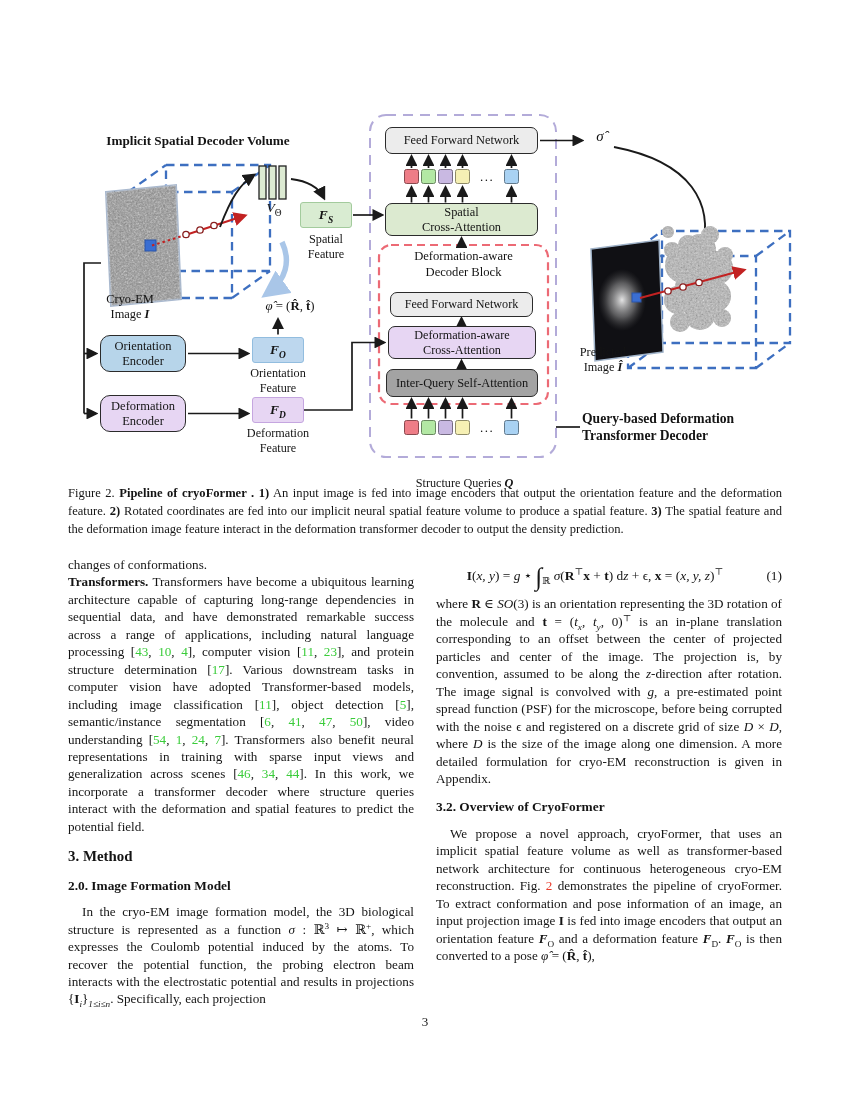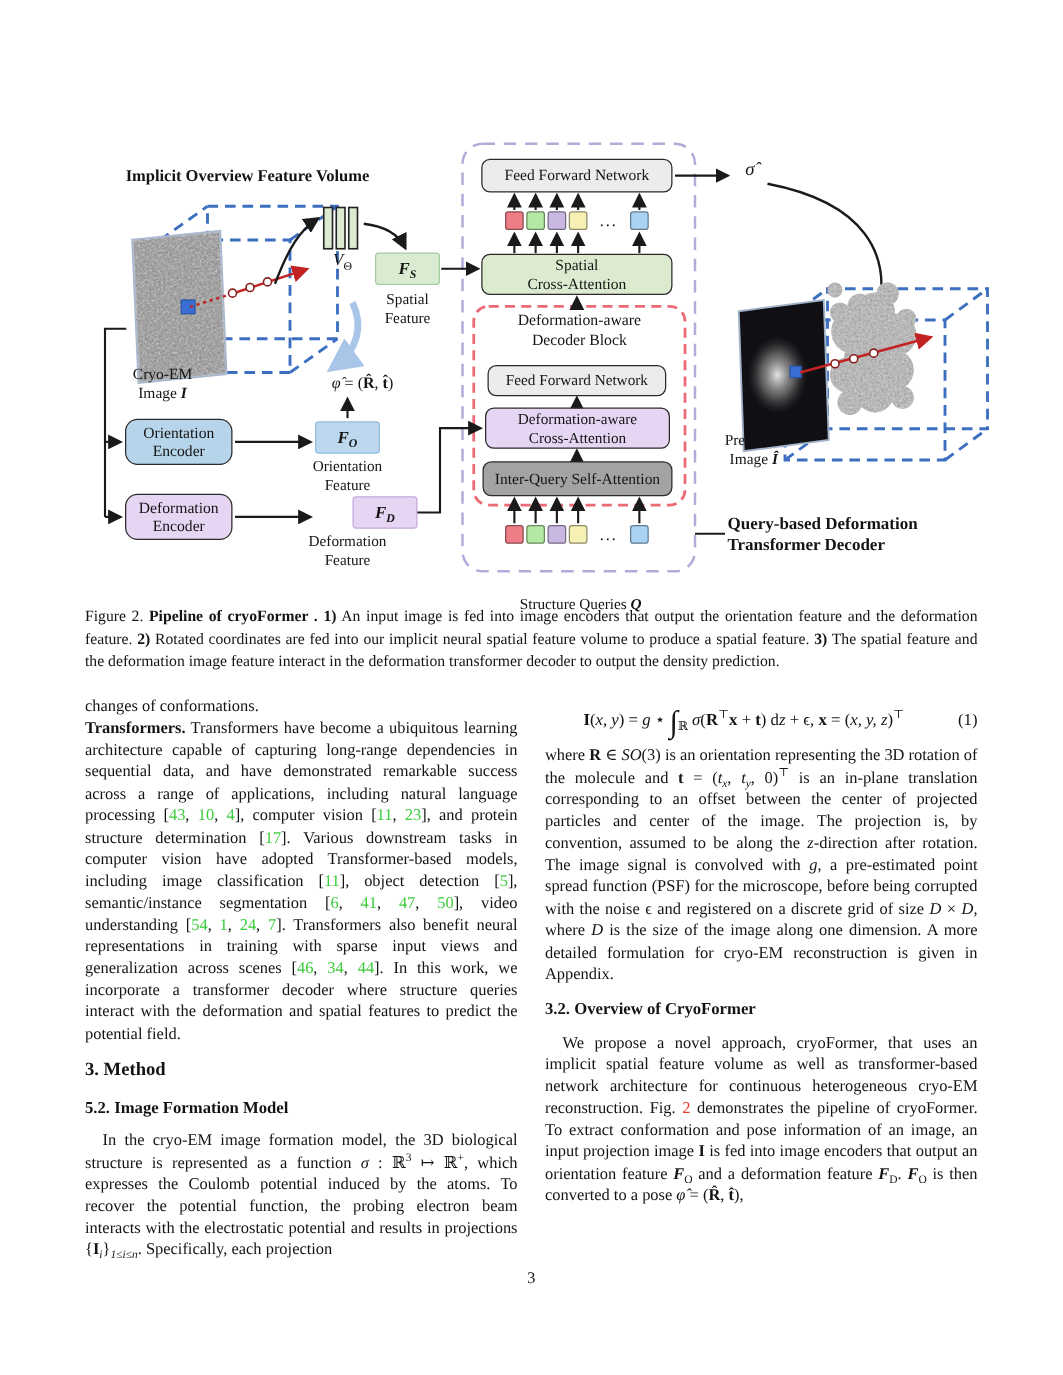--- a/index.html
+++ b/index.html
@@ -11,21 +11,21 @@
            border:1.6px solid #2b2b2b;border-radius:7px;font-size:12.4px;line-height:1.16;box-sizing:border-box;}
   .gray{background:#ececec;}
   .greenb{background:#dcead0;}
   .purpleb{background:#e7d6f3;}
   .yellowb{background:#a3a3a3;}
   .blueb{background:#b7d5ea;}
   .enc{border-radius:10px;border-width:1.8px;font-size:12.5px;}
   .feat-box{position:absolute;display:flex;align-items:center;justify-content:center;
             font-size:13.5px;font-weight:bold;font-style:italic;border:1.4px solid;box-sizing:border-box;}
   .fo{background:#bdd7ee;border-color:#92bddf;}
-  .fd{background:#e7d6f3;border-color:#c5a6e0;margin-left:30px;}
+  .fd{background:#e7d6f3;border-color:#c5a6e0;}
   .fs{background:#d9ecd2;border-color:#a3cb9d;}
   .fig-lbl{position:absolute;font-size:12.2px;line-height:1.24;text-align:center;}
   .blk{display:block;}
   .boldlbl{font-weight:bold;}
   .sq-row{position:absolute;display:flex;gap:2px;align-items:center;height:15px;}
   .q-square{width:15px;height:15px;border-radius:2.5px;box-sizing:border-box;}
   .q-dots{width:30px;text-align:center;font-size:13px;letter-spacing:1.5px;line-height:15px;}
   
   .caption{position:absolute;left:68px;top:484px;width:714px;font-size:12.55px;line-height:18px;text-align:justify;}
   .col{position:absolute;width:346px;font-size:13.15px;line-height:17.45px;text-align:justify;}
@@ -187,21 +187,21 @@
     </g>
 
     <g>
       <line x1="640" y1="298" x2="744" y2="270" stroke="#c22222" stroke-width="2" marker-end="url(#ahr)"></line>
       <circle cx="668" cy="291" r="3.2" fill="#fff" stroke="#8a2020" stroke-width="1.3"></circle>
       <circle cx="683" cy="287" r="3.2" fill="#fff" stroke="#8a2020" stroke-width="1.3"></circle>
       <circle cx="699" cy="282.5" r="3.2" fill="#fff" stroke="#8a2020" stroke-width="1.3"></circle>
     </g>
   </svg>
 
-  <div class="fig-lbl boldlbl" style="left:98px;top:133px;width:200px;font-size:13.2px;">Implicit Overview Feature Volume</div>
+  <div class="fig-lbl boldlbl" style="left:98px;top:133px;width:200px;font-size:13.2px;">Implicit Spatial Decoder Volume</div>
 
   <div class="fig-box gray" style="left:385px;top:127px;width:153px;height:27px;">
     <span>Feed Forward Network</span>
   </div>
 
   <div class="sq-row" style="left:404px;top:169px;">
       <div class="q-square" style="background: rgb(238, 125, 135); border: 1.4px solid rgb(138, 73, 78);"></div>
       <div class="q-square" style="background: rgb(179, 232, 164); border: 1.4px solid rgb(104, 135, 95);"></div>
       <div class="q-square" style="background: rgb(201, 185, 226); border: 1.4px solid rgb(117, 107, 131);"></div>
       <div class="q-square" style="background: rgb(246, 240, 180); border: 1.4px solid rgb(143, 139, 104);"></div>
@@ -305,21 +305,21 @@
     <span class="blk">Predicted</span>
     <span class="blk"><span>Image </span><span class="seg-mb">Î</span></span>
   </div>
 
   <div class="caption"><span>Figure 2. </span><span class="seg-b">Pipeline of cryoFormer . </span><span class="seg-b">1)</span><span> An input image is fed into image encoders that output the orientation feature and the deformation feature. </span><span class="seg-b">2)</span><span> Rotated coordinates are fed into our implicit neural spatial feature volume to produce a spatial feature. </span><span class="seg-b">3)</span><span> The spatial feature and the deformation image feature interact in the deformation transformer decoder to output the density prediction.</span></div>
 
   <div class="col" style="left:68px;top:556px;">
     <p>changes of conformations.</p>
     <p><span class="seg-b">Transformers.</span><span> Transformers have become a ubiquitous learning architecture capable of capturing long-range dependencies in sequential data, and have demonstrated remarkable success across a range of applications, including natural language processing [</span><span class="seg-g">43</span><span>, </span><span class="seg-g">10</span><span>, </span><span class="seg-g">4</span><span>], computer vision [</span><span class="seg-g">11</span><span>, </span><span class="seg-g">23</span><span>], and protein structure determination [</span><span class="seg-g">17</span><span>]. Various downstream tasks in computer vision have adopted Transformer-based models, including image classification [</span><span class="seg-g">11</span><span>], object detection [</span><span class="seg-g">5</span><span>], semantic/instance segmentation [</span><span class="seg-g">6</span><span>, </span><span class="seg-g">41</span><span>, </span><span class="seg-g">47</span><span>, </span><span class="seg-g">50</span><span>], video understanding [</span><span class="seg-g">54</span><span>, </span><span class="seg-g">1</span><span>, </span><span class="seg-g">24</span><span>, </span><span class="seg-g">7</span><span>]. Transformers also benefit neural representations in training with sparse input views and generalization across scenes [</span><span class="seg-g">46</span><span>, </span><span class="seg-g">34</span><span>, </span><span class="seg-g">44</span><span>]. In this work, we incorporate a transformer decoder where structure queries interact with the deformation and spatial features to predict the potential field.</span></p>
     <div class="h-sec">3. Method</div>
-    <div class="h-sub">5.2. Image Formation Model</div>
+    <div class="h-sub">2.0. Image Formation Model</div>
     <p class="indent"><span>In the cryo-EM image formation model, the 3D biological structure is represented as a function </span><span class="seg-m">σ</span><span> : ℝ</span><span class="seg-sup">3</span><span> ↦ ℝ</span><span class="seg-sup">+</span><span>, which expresses the Coulomb potential induced by the atoms. To recover the potential function, the probing electron beam interacts with the electrostatic potential and results in projections {</span><span class="seg-b">I</span><span class="seg-subi">i</span><span>}</span><span class="seg-subi">1≤i≤n</span><span>. Specifically, each projection</span></p>
   </div>
 
   <div class="col" style="left:436px;top:556px;">
     <div class="eq-row">
       <div class="eq-main"><span class="seg-b">I</span><span>(</span><span class="seg-m">x, y</span><span>) = </span><span class="seg-m">g</span><span> ⋆ </span><span class="seg-int">∫</span><span class="seg-intsub">ℝ</span><span> </span><span class="seg-m">σ</span><span>(</span><span class="seg-b">R</span><span class="seg-sup">⊤</span><span class="seg-b">x</span><span> + </span><span class="seg-b">t</span><span>) d</span><span class="seg-m">z</span><span> + ϵ,</span><span>    </span><span class="seg-b">x</span><span> = (</span><span class="seg-m">x, y, z</span><span>)</span><span class="seg-sup">⊤</span></div>
       <div class="eq-num">(1)</div>
     </div>
     <p><span>where </span><span class="seg-b">R</span><span> ∈ </span><span class="seg-m">SO</span><span>(3)</span><span> is an orientation representing the 3D rotation of the molecule and </span><span class="seg-b">t</span><span> = (</span><span class="seg-m">t</span><span class="seg-subi">x</span><span>, </span><span class="seg-m">t</span><span class="seg-subi">y</span><span>, 0)</span><span class="seg-sup">⊤</span><span> is an in-plane translation corresponding to an offset between the center of projected particles and center of the image. The projection is, by convention, assumed to be along the </span><span class="seg-m">z</span><span>-direction after rotation. The image signal is convolved with </span><span class="seg-m">g</span><span>, a pre-estimated point spread function (PSF) for the microscope, before being corrupted with the noise ϵ and registered on a discrete grid of size </span><span class="seg-m">D</span><span> × </span><span class="seg-m">D</span><span>, where </span><span class="seg-m">D</span><span> is the size of the image along one dimension. A more detailed formulation for cryo-EM reconstruction is given in Appendix.</span></p>
     <div class="h-sub">3.2. Overview of CryoFormer</div>

